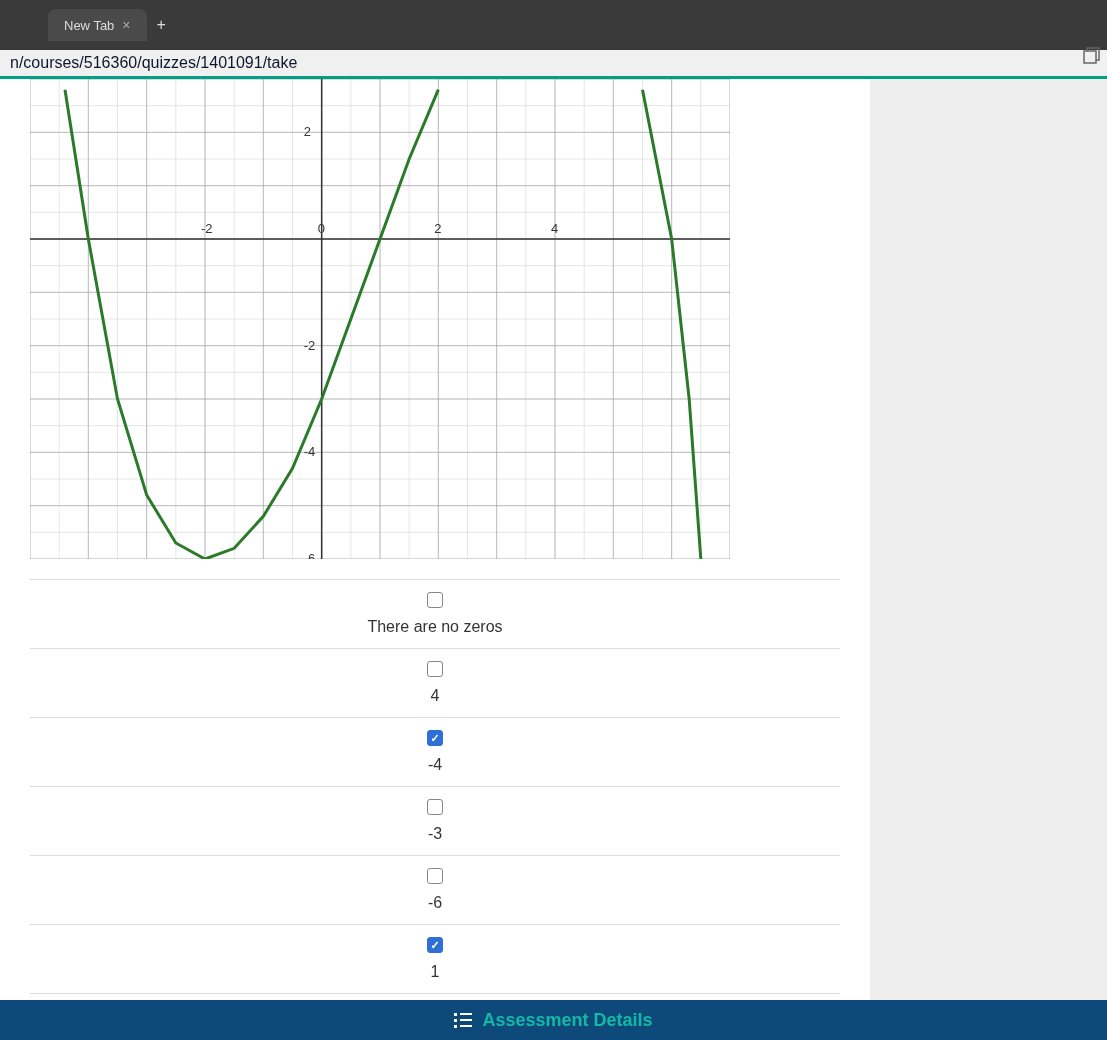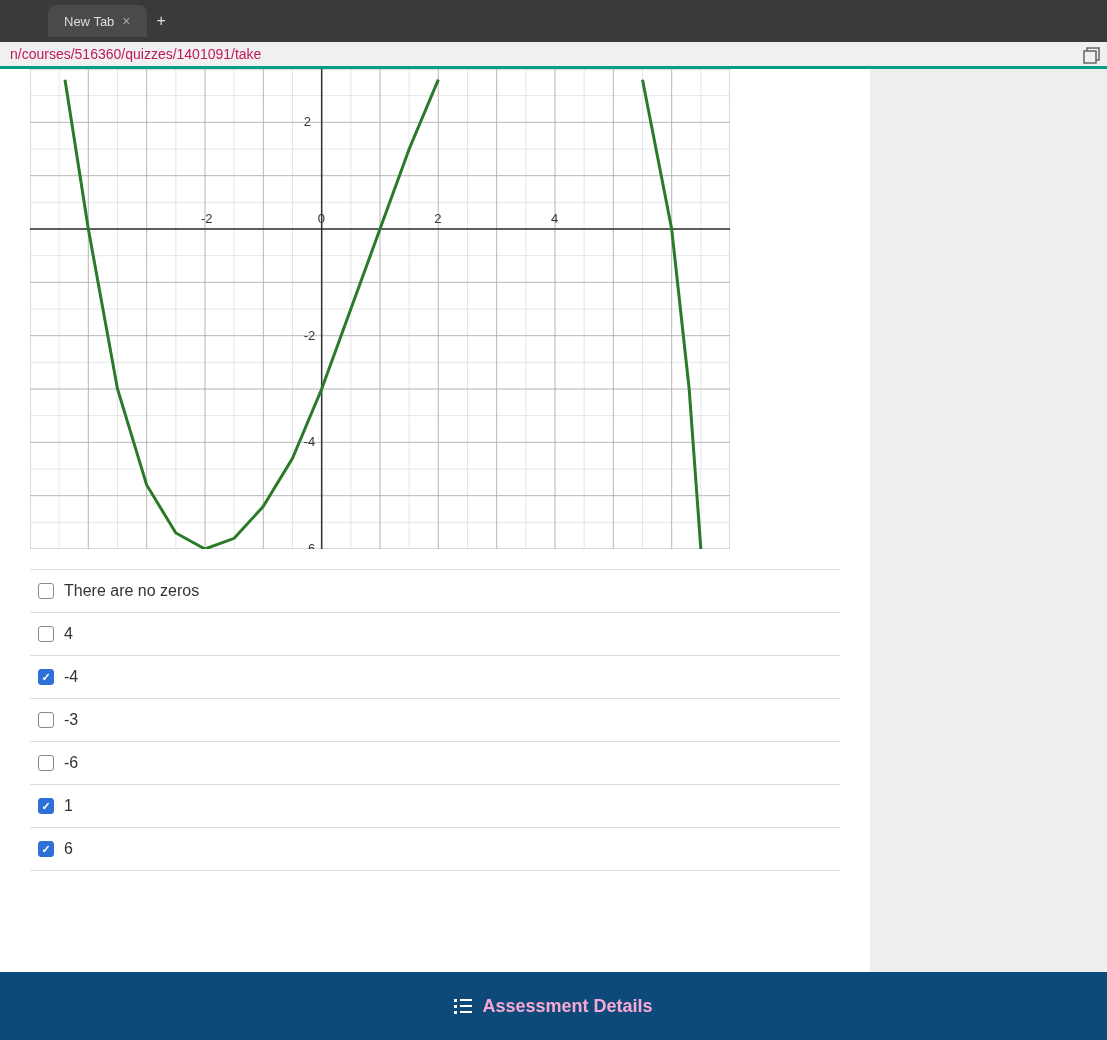--- a/index.html
+++ b/index.html
@@ -6,21 +6,21 @@
     body {
       font-family: -apple-system, BlinkMacSystemFont, "Segoe UI", Arial, sans-serif;
       background: #2a2a2a;
       width: 1107px;
       height: 1040px;
       overflow: hidden;
       position: relative;
     }
     .browser-chrome {
       background: #3a3a3a;
-      height: 42px;
+      height: 50px;
       display: flex;
       align-items: center;
       padding: 0 8px;
     }
     .tab {
       background: #4a4a4a;
       color: #ddd;
       padding: 8px 16px;
       border-radius: 8px 8px 0 0;
       display: flex;
@@ -36,22 +36,22 @@
     }
     .new-tab-btn {
       color: #ddd;
       margin-left: 10px;
       font-size: 16px;
       cursor: pointer;
     }
     .address-bar {
       background: #f0f0f0;
       padding: 4px 10px;
-      font-size: 14px;
-      color: #be185d;
+      font-size: 16px;
+      color: #0f172a;
       border-bottom: 3px solid #00a087;
     }
     .page-content {
       background: #f5f5f5;
       display: flex;
       height: calc(100% - 115px);
     }
     .main-panel {
       background: #fff;
       width: 870px;
@@ -72,20 +72,21 @@
     }
     .options { margin-top: 10px; }
     .option-row {
       border-bottom: 1px solid #ddd;
       padding: 12px 8px;
       display: flex;
       align-items: center;
       gap: 10px;
       font-size: 16px;
       color: #333;
+      flex-direction: column;
     }
     .option-row:first-child { border-top: 1px solid #ddd; }
     .checkbox {
       width: 16px;
       height: 16px;
       border: 1.5px solid #888;
       border-radius: 3px;
       display: inline-flex;
       align-items: center;
       justify-content: center;
@@ -103,27 +104,27 @@
     }
     .sidebar {
       flex: 1;
       background: #eee;
     }
     .bottom-bar {
       position: absolute;
       bottom: 0;
       left: 0;
       right: 0;
-      height: 68px;
+      height: 40px;
       background: #0d4a7a;
       display: flex;
       align-items: center;
       justify-content: center;
       gap: 10px;
-      color: #f9a8d4;
+      color: #14b8a6;
       font-size: 18px;
       font-weight: 600;
     }
     .list-icon {
       display: inline-flex;
       flex-direction: column;
       gap: 3px;
     }
     .list-icon span {
       display: flex;

